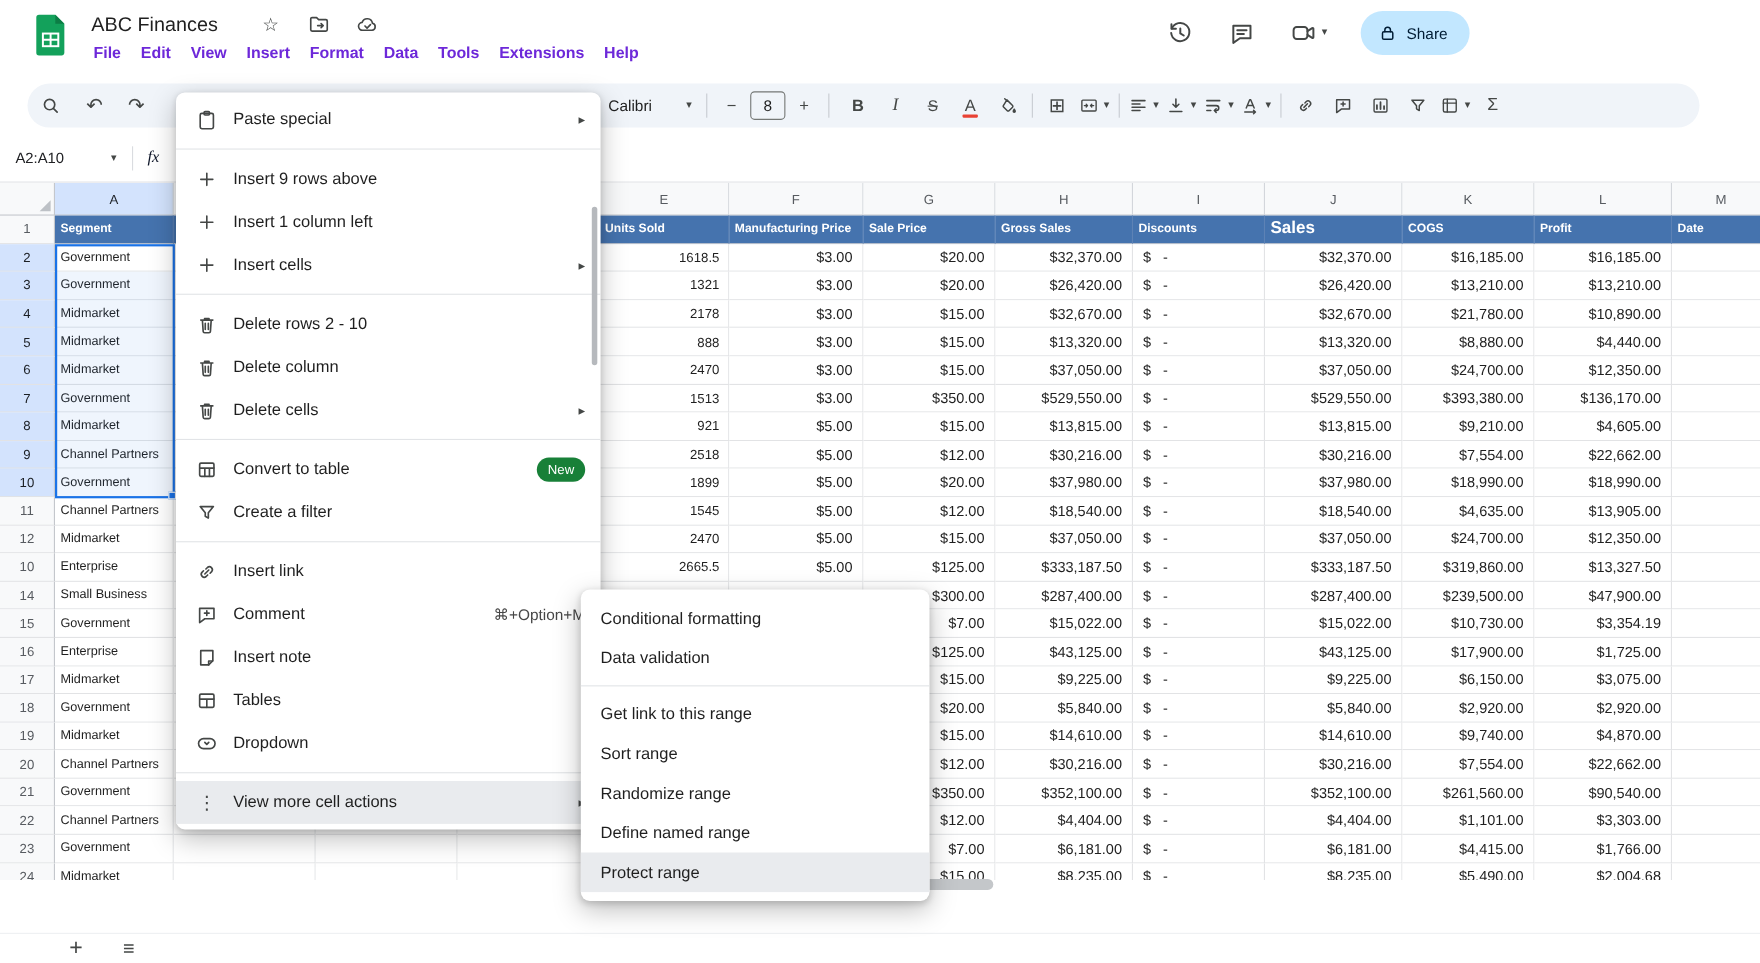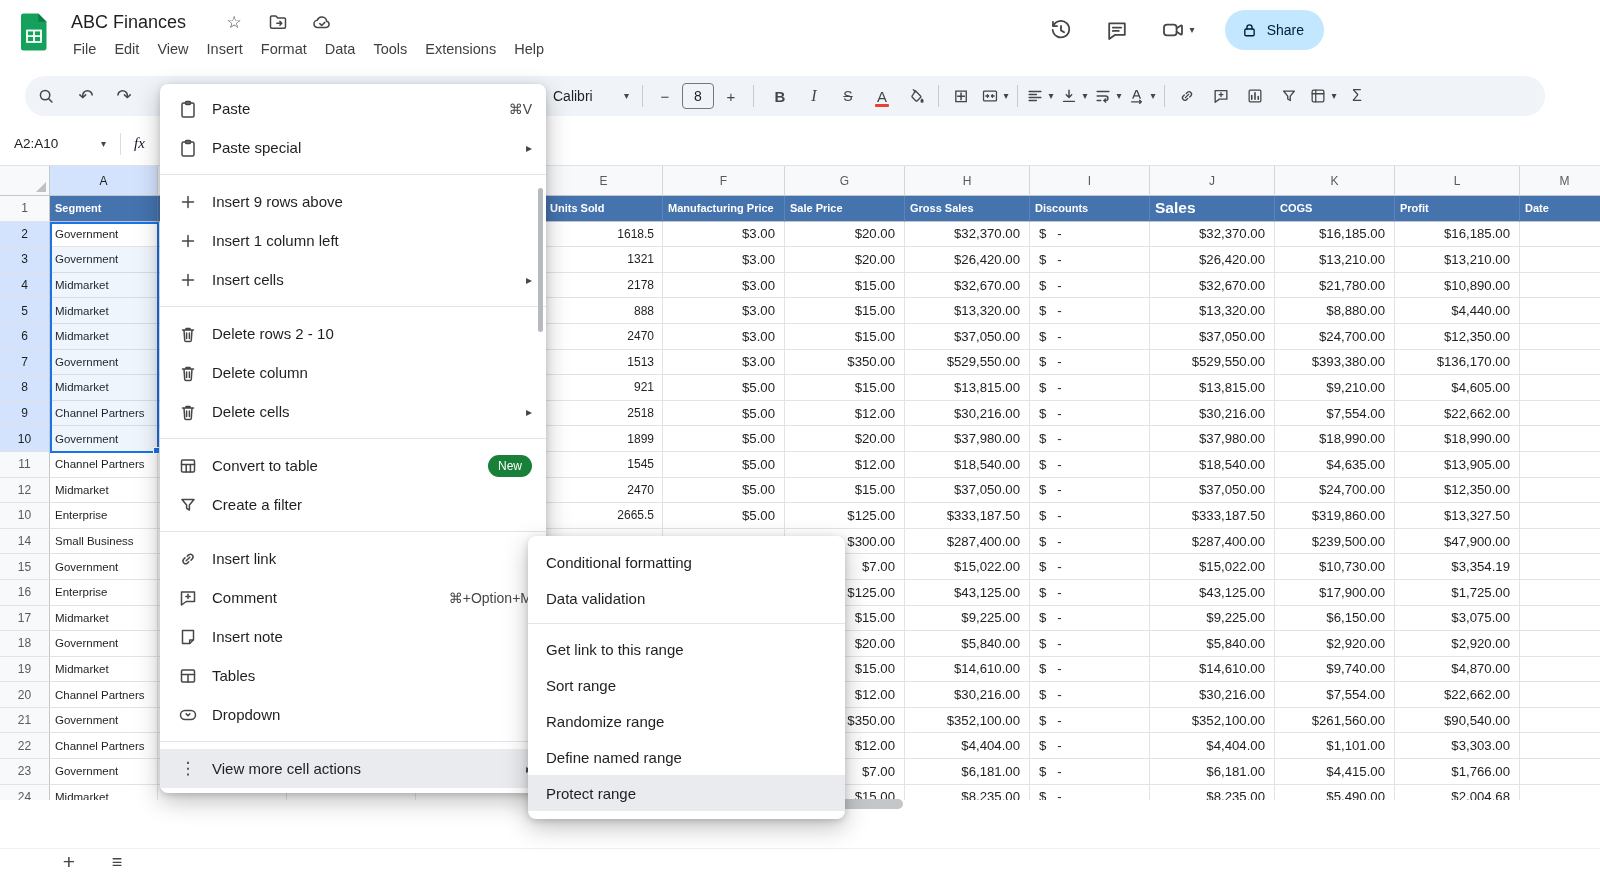--- a/index.html
+++ b/index.html
@@ -5,29 +5,29 @@
   * { box-sizing: border-box; margin: 0; padding: 0; }
   html, body { width: 1600px; height: 875px; }
   body {
     font-family: "Liberation Sans", sans-serif;
     background: #fff; color: #1f1f1f;
     overflow: hidden; position: relative;
   }
   button { font-family: inherit; }
 
   
-  #titlebar { position: absolute; top: 0; left: 0; width: 1368px; height: 64px; background: #fff; z-index: 6; }
+  #titlebar { position: absolute; top: 0; left: 12px; width: 1368px; height: 64px; background: #fff; z-index: 6; }
   .logo { position: absolute; left: 19px; top: 12px; width: 30px; height: 40px; cursor: pointer; }
   .doc-row { position: absolute; left: 71px; top: 9px; display: flex; align-items: center; height: 26px; }
   .doc-title { font-size: 18px; color: #1f1f1f; cursor: text; white-space: nowrap; }
   .doc-icons { display: flex; align-items: center; margin-left: 38px; gap: 24px; color: #444746; }
   .doc-icons .ic { width: 20px; height: 20px; display: flex; align-items: center; justify-content: center; cursor: pointer; background:none; border:none; color:#444746; }
   .star-glyph { font-size: 17px; }
   #menubar { position: absolute; left: 64px; top: 36px; display: flex; height: 26px; align-items: center; }
-  #menubar .mb { font-size: 14.5px; padding: 3px 9px; border-radius: 6px; color: #404040; cursor: pointer; }
+  #menubar .mb { font-size: 14.5px; padding: 3px 9px; border-radius: 6px; color: #6d28d9; cursor: pointer; font-weight: bold; }
   .top-right { position: absolute; right: 44px; top: 9px; height: 42px; display: flex; align-items: center; gap: 30px; color: #444746; }
   .tr-ic { width: 26px; height: 26px; display: flex; align-items: center; justify-content: center; cursor: pointer; background:none; border:none; color:#444746; }
   .cam-group { display: flex; align-items: center; gap: 4px; cursor: pointer; }
   .caret { font-size: 10px; color: #444746; line-height: 1; }
   .share-btn { height: 40px; padding: 0 20px 0 16px; border-radius: 20px; background: #c2e7ff; color: #001d35;
     display: flex; align-items: center; gap: 9px; font-size: 14px; font-weight: 500; cursor: pointer; border: none; }
 
   
   #toolbar { position: absolute; top: 76px; left: 25px; width: 1520px; height: 40px; background: #f0f4f9;
     border-radius: 20px; display: flex; align-items: center; z-index: 7; color: #444746; }
@@ -714,30 +714,20 @@
 </div>
 
 <div id="context-menu">
     <div class="cm-item">
       <span class="mi">
         <svg width="20" height="20" viewBox="0 0 20 20" fill="none" stroke="currentColor" stroke-width="1.5" stroke-linecap="round" stroke-linejoin="round">
           <rect x="4" y="4" width="12" height="14" rx="1.5"></rect>
           <rect x="7.5" y="2.5" width="5" height="3" rx="1"></rect>
         </svg>
       </span>
-      <span class="lbl">Paste</span>
-      <span class="sc">⌘V</span>
-    </div>
-    <div class="cm-item">
-      <span class="mi">
-        <svg width="20" height="20" viewBox="0 0 20 20" fill="none" stroke="currentColor" stroke-width="1.5" stroke-linecap="round" stroke-linejoin="round">
-          <rect x="4" y="4" width="12" height="14" rx="1.5"></rect>
-          <rect x="7.5" y="2.5" width="5" height="3" rx="1"></rect>
-        </svg>
-      </span>
       <span class="lbl">Paste special</span>
       <span class="arr">▸</span>
     </div>
     <div class="cm-div"></div>
     <div class="cm-item">
       <span class="mi">
         <svg width="20" height="20" viewBox="0 0 20 20" fill="none" stroke="currentColor" stroke-width="1.5" stroke-linecap="round" stroke-linejoin="round">
           <path d="M10 4.5v11M4.5 10h11"></path>
         </svg>
       </span>

